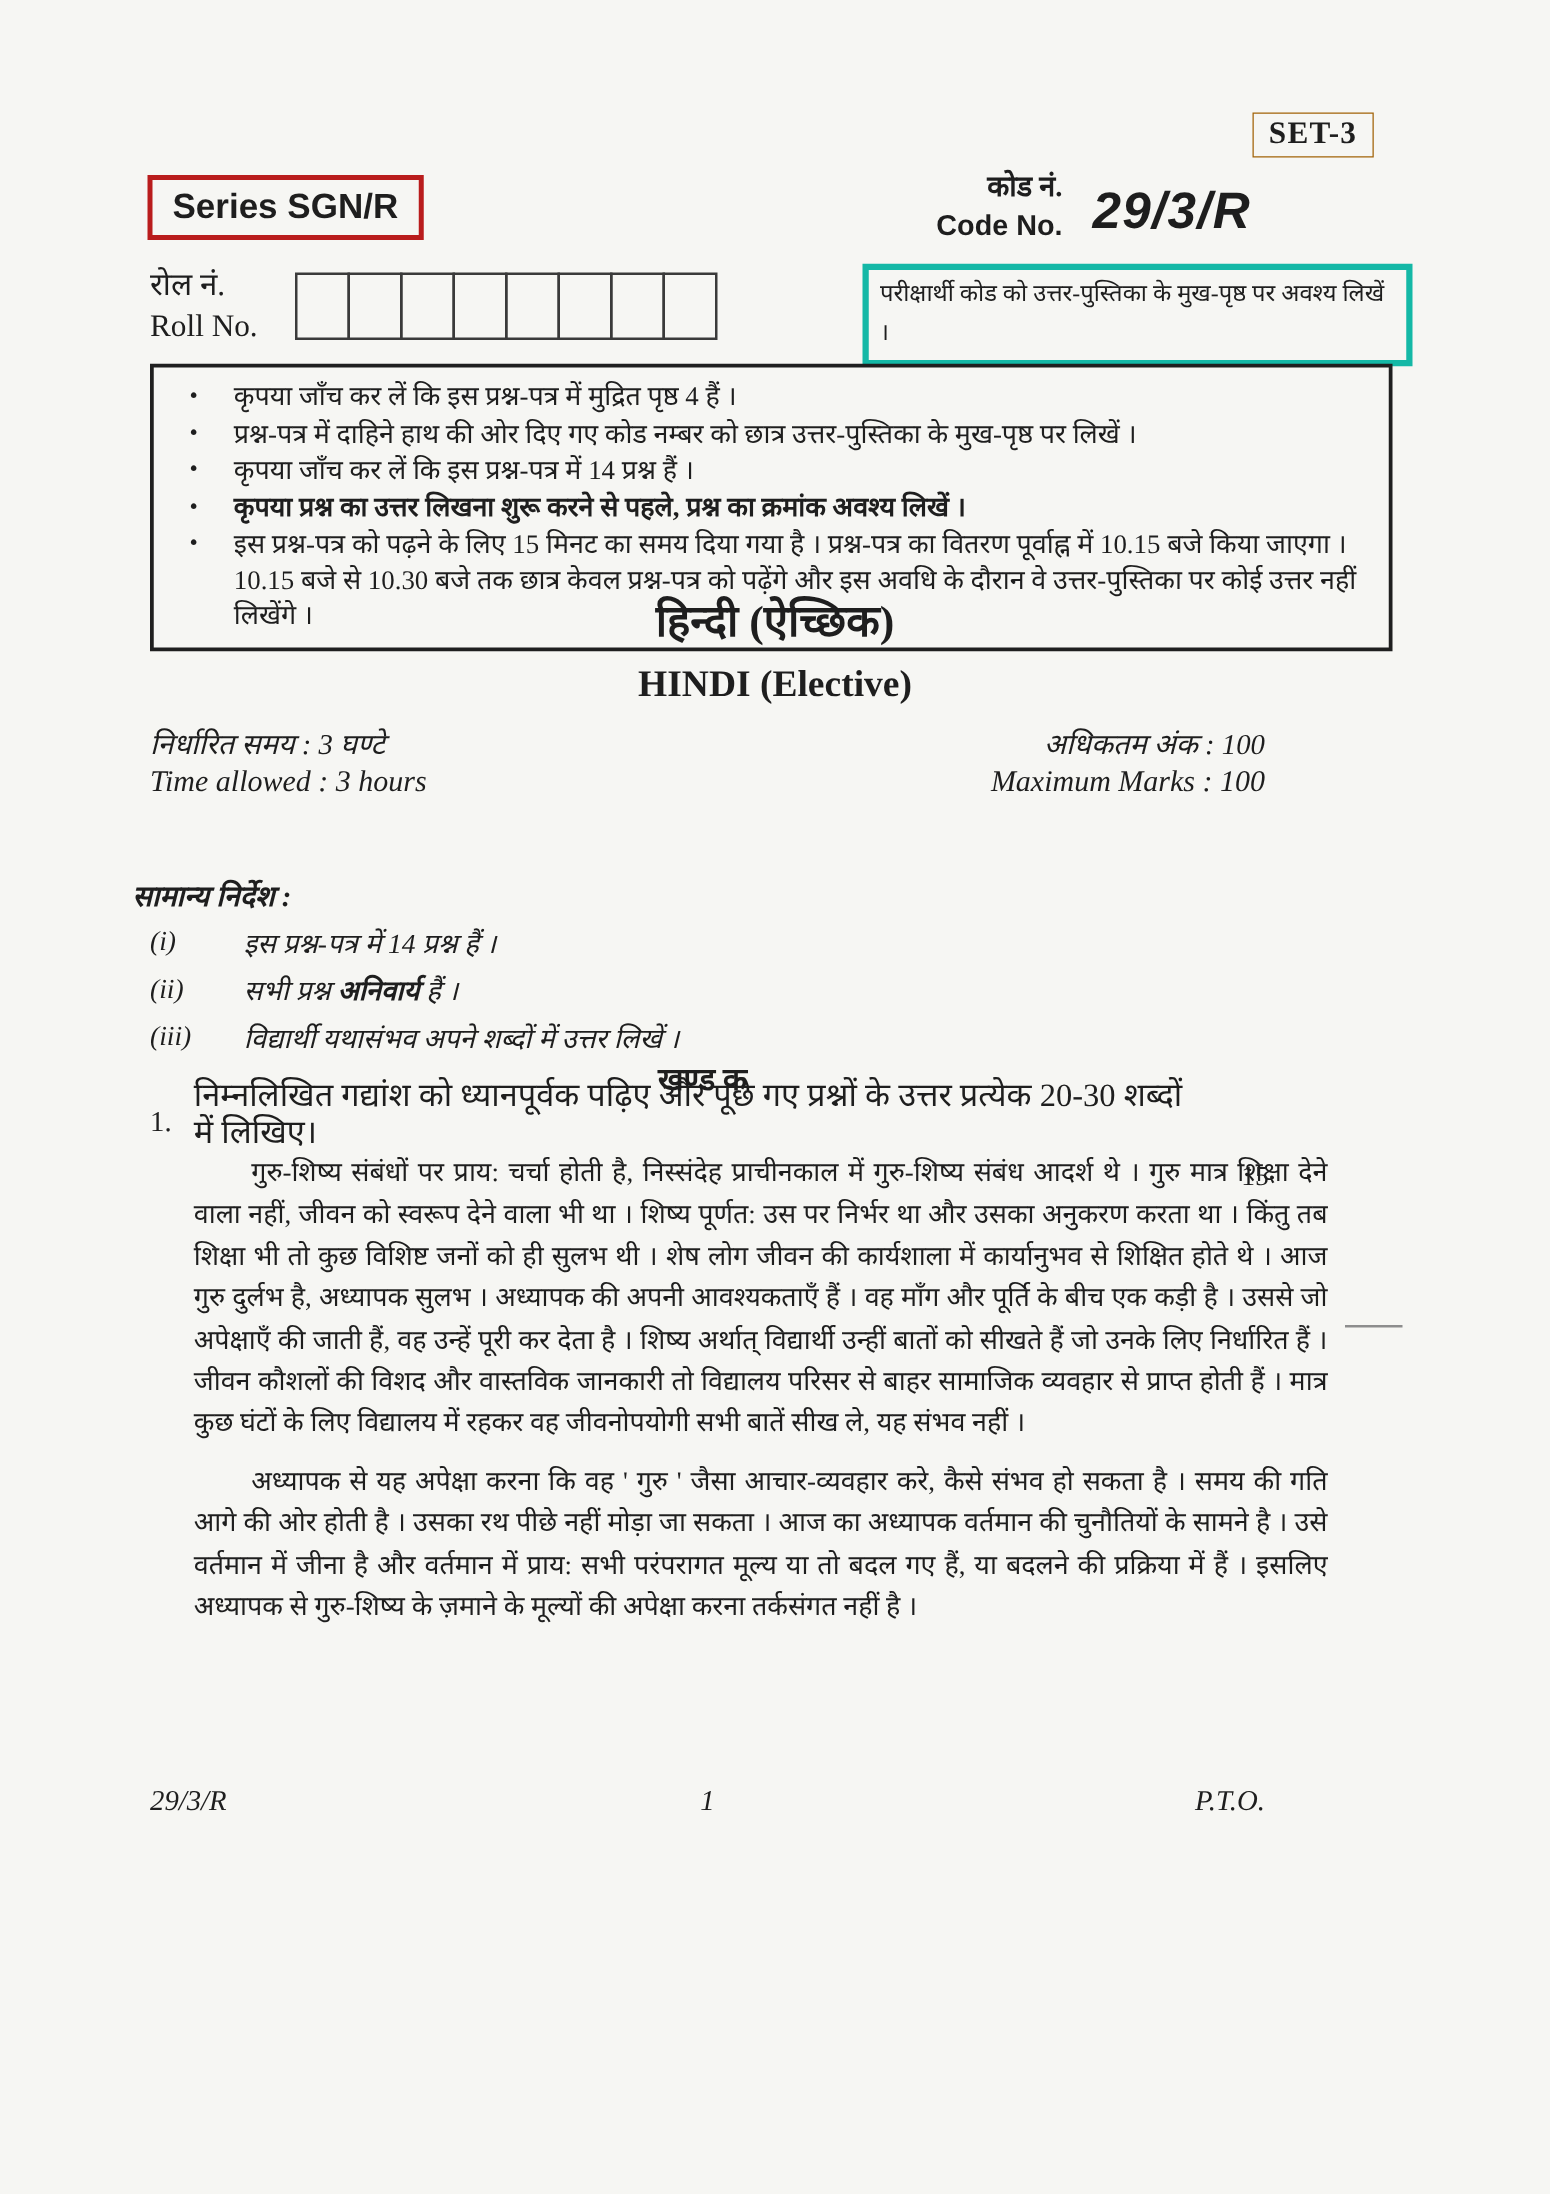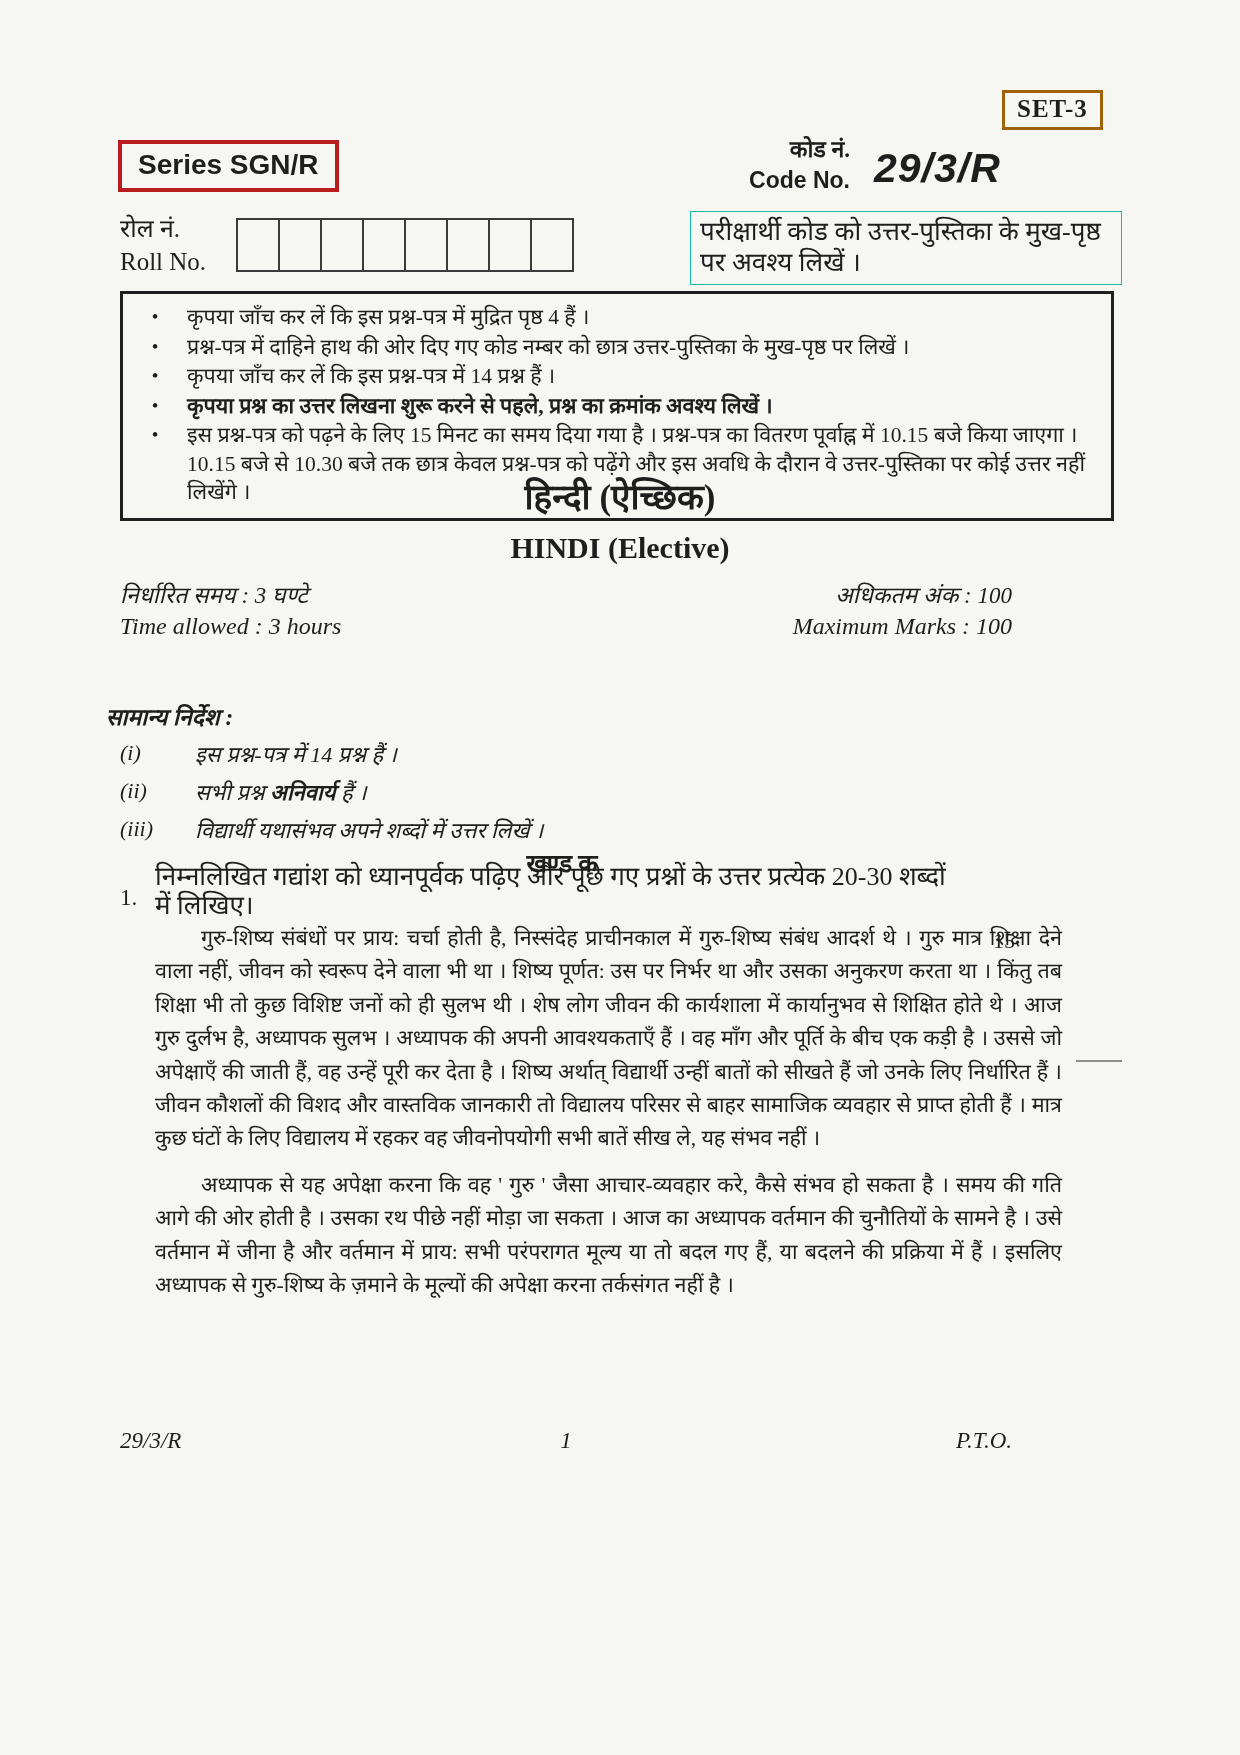--- a/index.html
+++ b/index.html
@@ -10,21 +10,21 @@
     color:#1e1e1e;
     position:relative;
     overflow:hidden;
     -webkit-font-smoothing:antialiased;
   }
   .abs{position:absolute;}
 
   
   .set3-box{
     left:1002px;top:90px;
-    border:3px solid #a16207;
+    border:1px solid #a16207;
     padding:2px 12px 4px;
     font-size:25px;font-weight:bold;
     letter-spacing:1px;
   }
   .series-box{
     left:118px;top:140px;
     border:4px solid #b91c1c;
     padding:5px 16px 7px;
     font-family:"Liberation Sans","DejaVu Sans",sans-serif;
     font-size:28px;font-weight:bold;
@@ -45,23 +45,23 @@
   .roll-label{left:120px;top:212px;font-size:25px;line-height:33px;}
   .roll-grid{left:236px;top:218px;display:flex;}
   .roll-cell{
     width:40px;height:50px;
     border:2px solid #3a3a3a;
     margin-left:-2px;background:transparent;
   }
   .roll-cell:first-child{margin-left:0;}
   .candidate-box{
     left:690px;top:211px;width:412px;
-    border:1px solid #14b8a6;
+    border:5px solid #14b8a6;
     padding:4px 9px 6px;
-    font-size:26px;line-height:31px;
+    font-size:19px;line-height:31px;
   }
 
   .notice-box{
     left:120px;top:291px;width:978px;
     border:3px solid #1f1f1f;
     padding:8px 10px 10px 0;
   }
   .notice-item{display:flex;margin:1px 0;}
   .notice-bullet{
     width:64px;text-align:center;flex:none;

